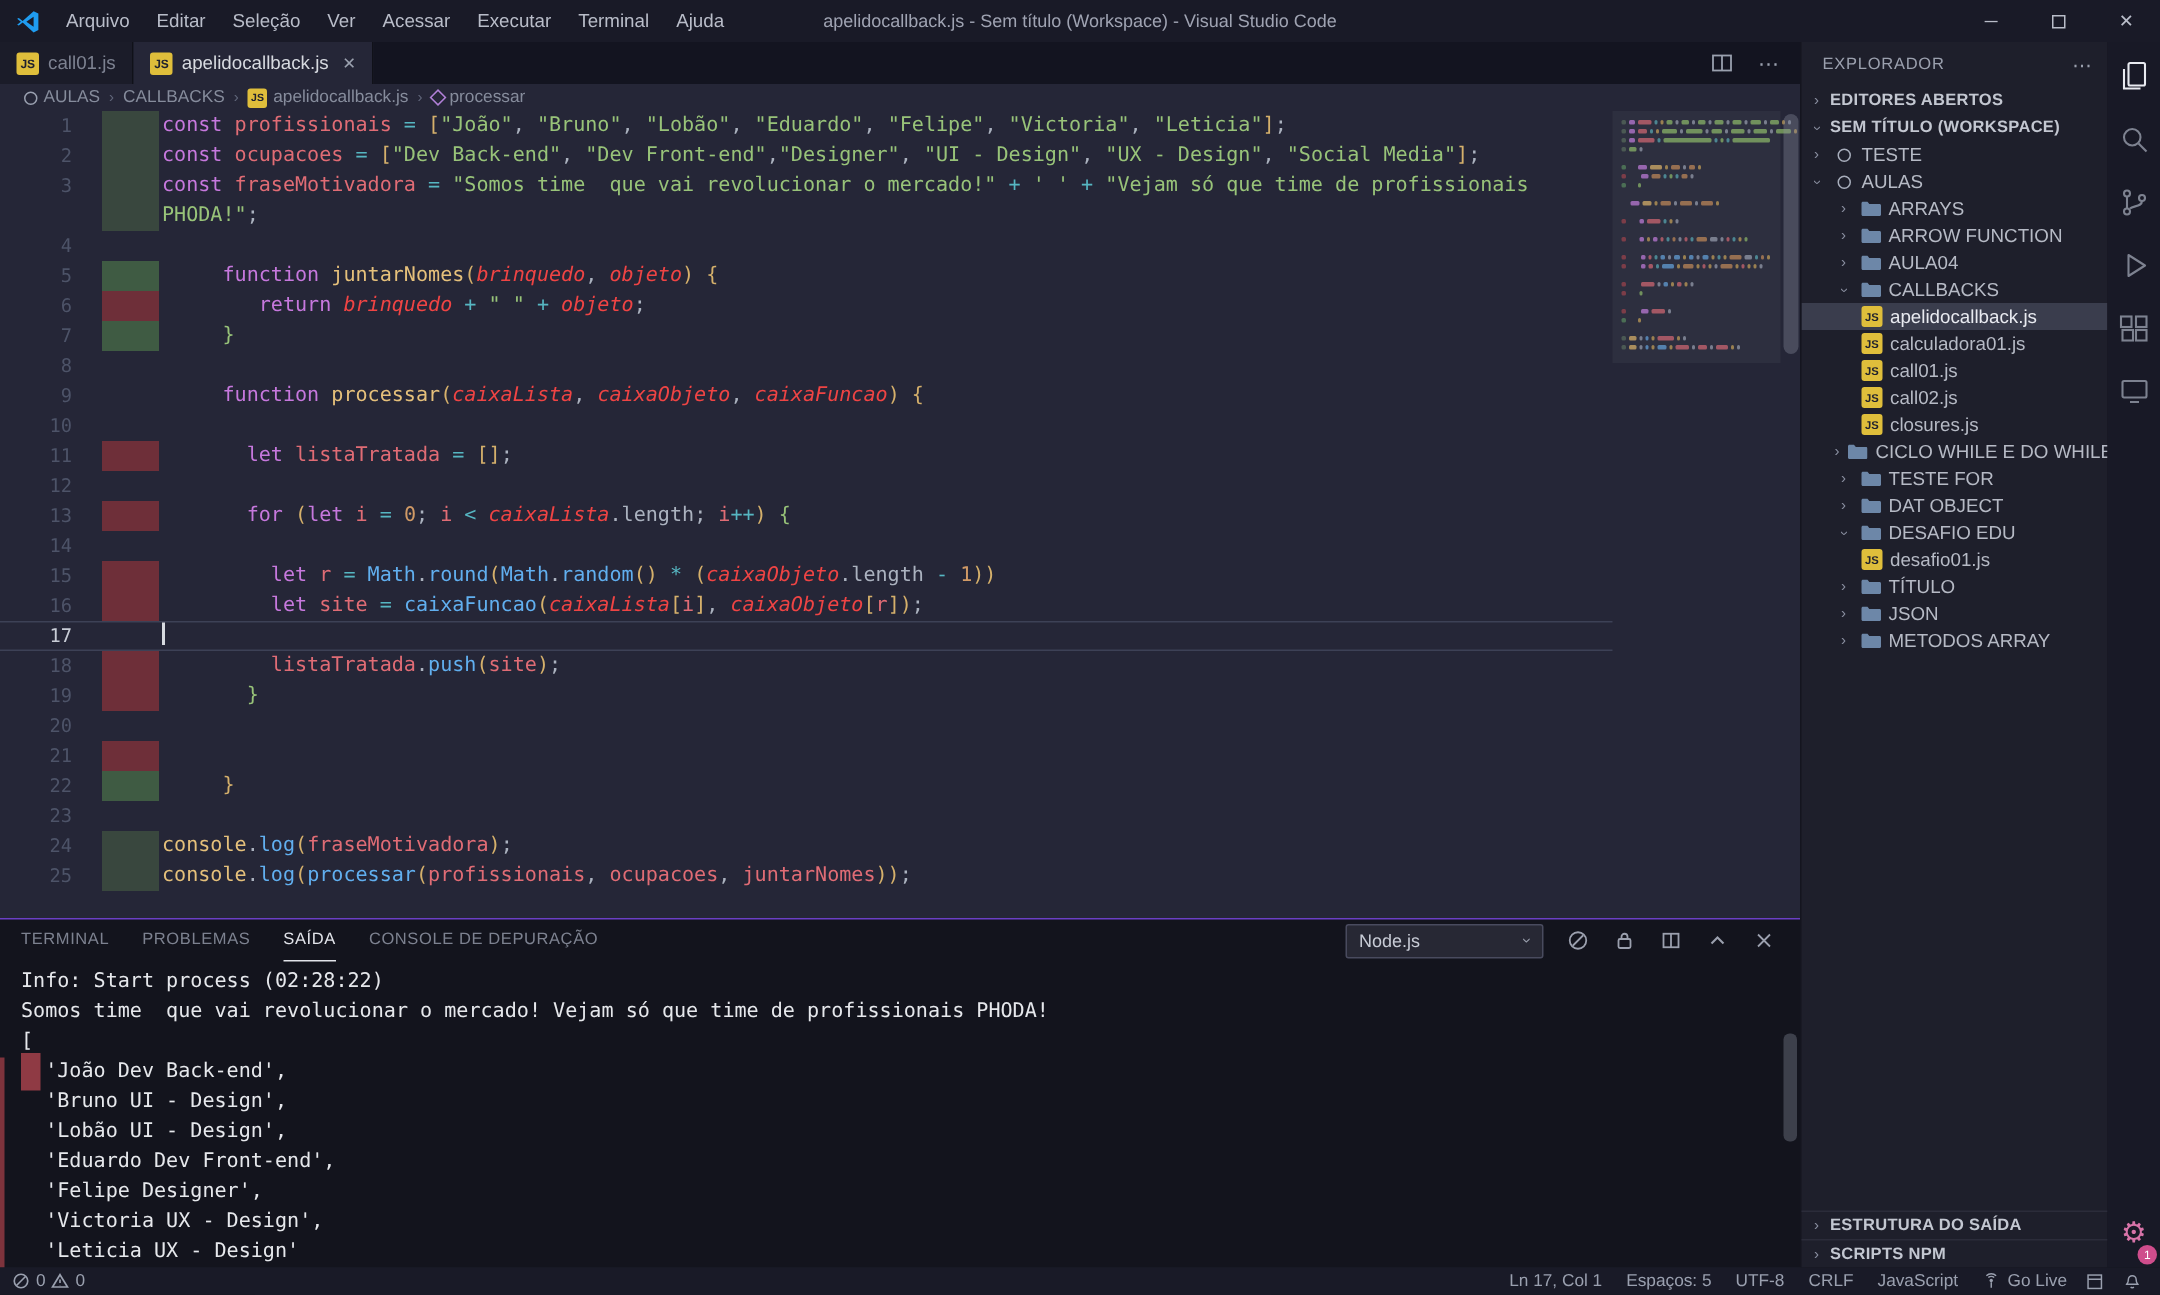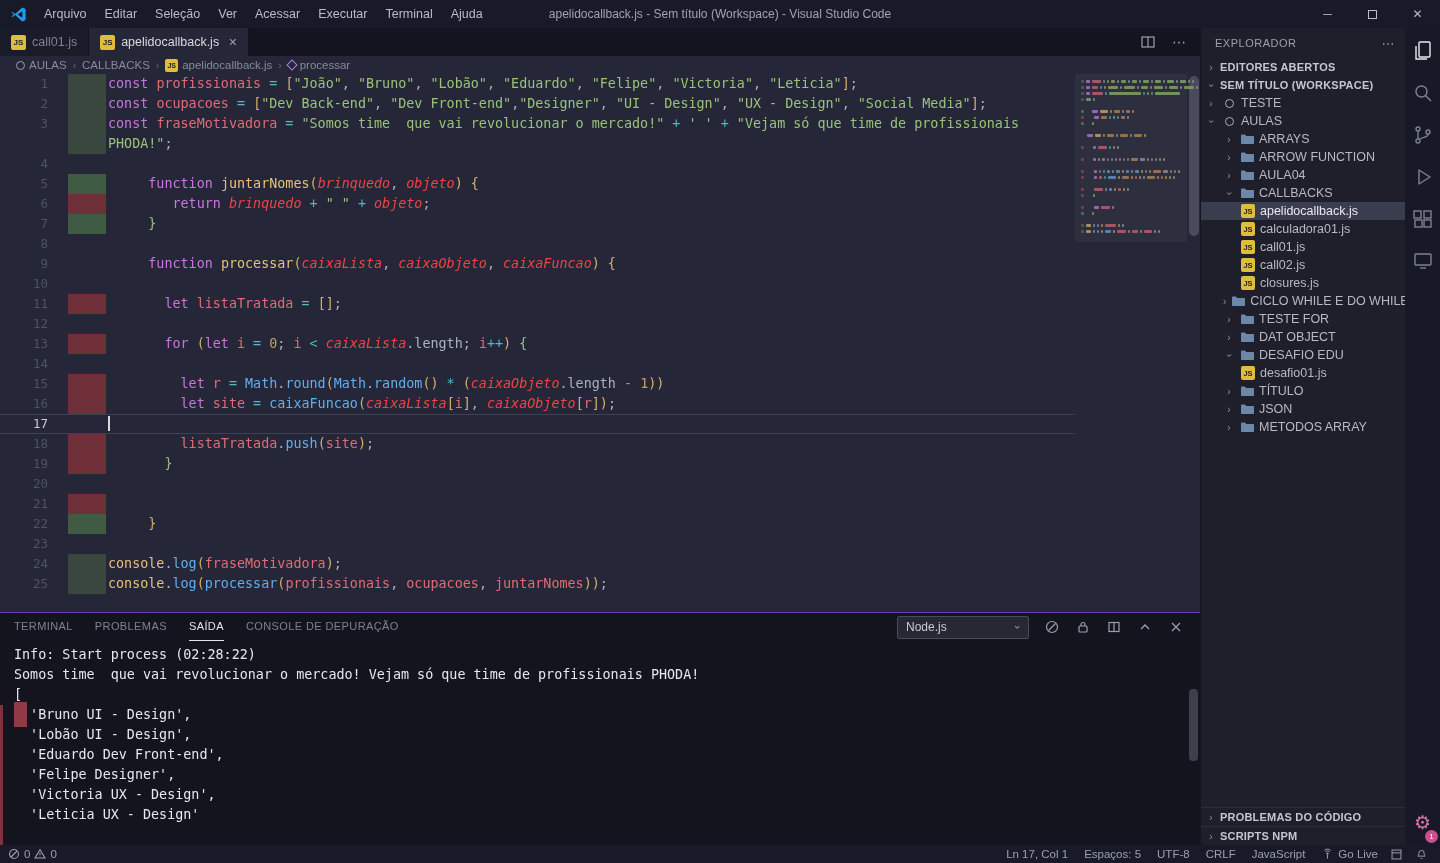--- a/index.html
+++ b/index.html
@@ -488,20 +488,21 @@
               <path d="M4 4l8 8M12 4l-8 8"></path>
             </svg>
         </span>
       </div>
     </div>
     <div class="panel-body">
       <div id="output">
           <div class="out-line">Info: Start process (02:28:22)</div>
           <div class="out-line">Somos time  que vai revolucionar o mercado! Vejam só que time de profissionais PHODA!</div>
           <div class="out-line">[</div>
+          <div class="out-line">  'João Dev Back-end',</div>
           <div class="out-line">  'Bruno UI - Design',</div>
           <div class="out-line">  'Lobão UI - Design',</div>
           <div class="out-line">  'Eduardo Dev Front-end',</div>
           <div class="out-line">  'Felipe Designer',</div>
           <div class="out-line">  'Victoria UX - Design',</div>
           <div class="out-line">  'Leticia UX - Design'</div>
         </div>
       <div class="out-red-block"></div>
       <div class="out-red-strip"></div>
       <div class="panel-scroll"></div>
@@ -656,21 +657,21 @@
         <span class="tree-ico">
           <svg width="14" height="12" viewBox="0 0 14 12">
             <path d="M1 2.5c0-.6.4-1 1-1h3l1.2 1.5H13c.6 0 1 .4 1 1V10c0 .6-.4 1-1 1H2c-.6 0-1-.4-1-1z" fill="#6d87a8"></path>
           </svg>
         </span>
         <span>METODOS ARRAY</span>
       </div>
     </div>
   <div class="sb-row btm">
     <span class="chev">›</span>
-    <span class="sb-bold">PROBLEMAS DO CÓDIGO</span>
+    <span class="sb-bold">ESTRUTURA DO SAÍDA</span>
   </div>
   <div class="sb-row btm">
     <span class="chev">›</span>
     <span class="sb-bold">SCRIPTS NPM</span>
   </div>
 </div>
 
 <div class="activitybar">
   <div class="act-icon active">
     <svg class="ic" width="24" height="24" viewBox="0 0 24 24" fill="none" stroke="currentColor" stroke-width="1.4">

